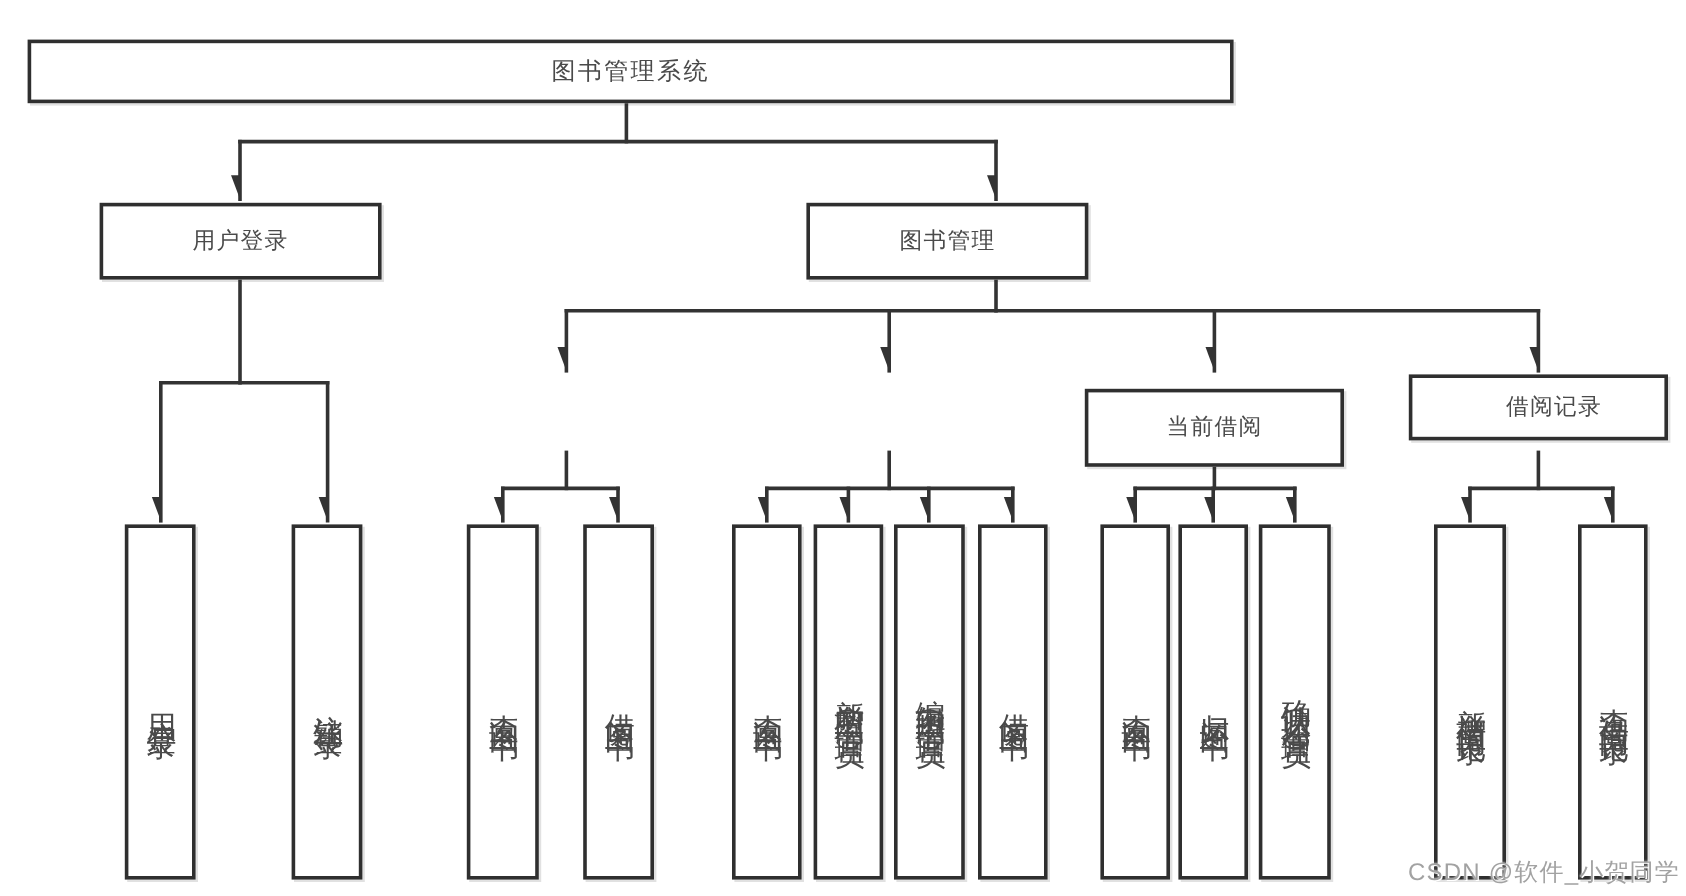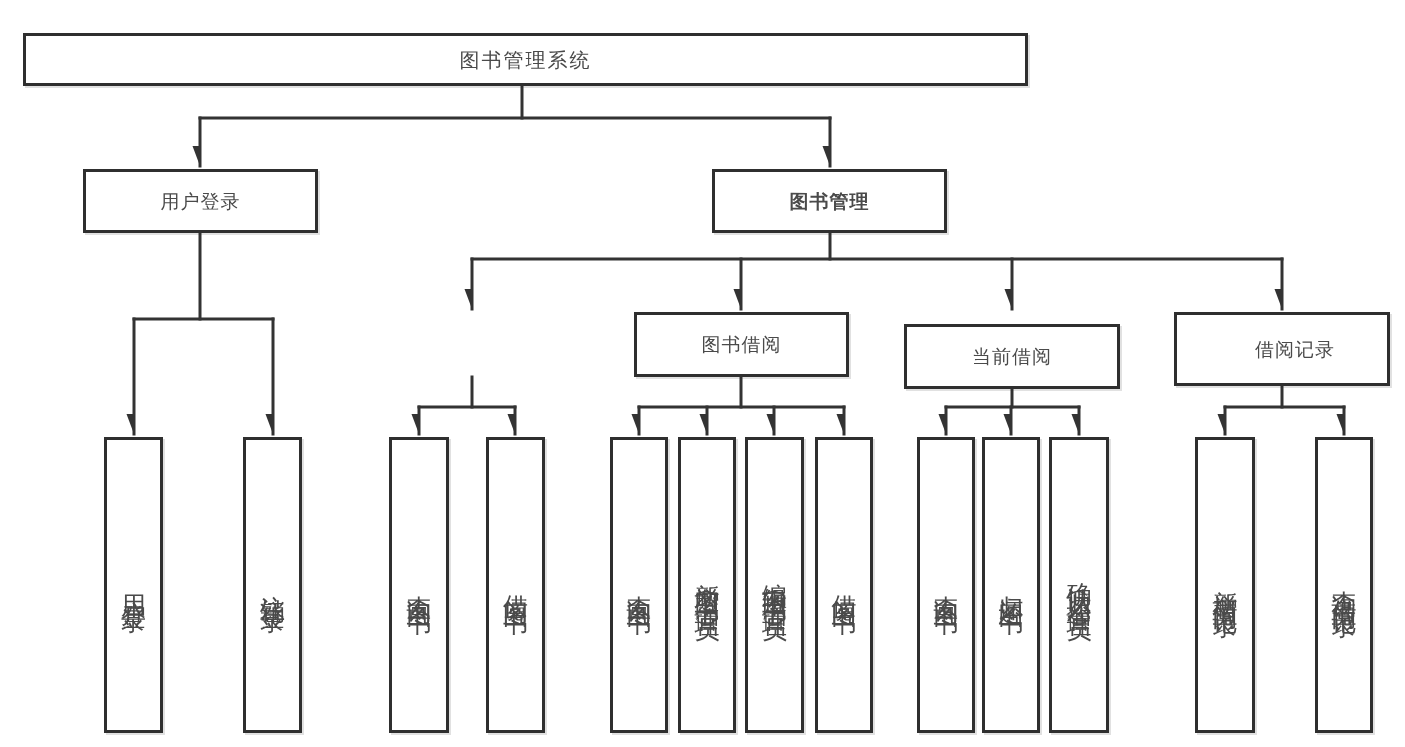--- a/index.html
+++ b/index.html
@@ -129,38 +129,38 @@
       <path d="M1282,377 V407"></path>
       <path d="M1225,407 H1344"></path>
       <path d="M1225,407 V434" marker-end="url(#arrow)"></path>
       <path d="M1344,407 V434" marker-end="url(#arrow)"></path>
     </g>
   </svg>
 
   <div class="node root" style="left:23px; top:13px; width:1005px; height:53px;margin-top:20px;">图书管理系统</div>
 
   <div class="node h" style="left:83px; top:169px; width:235px; height:64px;">用户登录</div>
-  <div class="node h" style="left:712px; top:169px; width:235px; height:64px;font-weight:bold;">图书管理</div>
+  <div class="node h" style="left:672px; top:169px; width:235px; height:64px;">图书管理</div>
 
-  <div class="node h" style="left:634px; top:312px; width:215px; height:65px;">图书借阅</div>
   <div class="node h" style="left:904px; top:324px; width:216px; height:65px;">当前借阅</div>
-  <div class="node h" style="left:1174px; top:312px; width:216px; height:74px;padding-left:26px;">借阅记录</div>
+  <div class="node h" style="left:1174px; top:312px; width:216px; height:55px;padding-left:26px;">借阅记录</div>
 
   <div class="node leaf" style="left:104px; top:437px; width:59px; height:296px;">用户登录</div>
   <div class="node leaf" style="left:243px; top:437px; width:59px; height:296px;">注销登录</div>
 
   <div class="node leaf" style="left:389px; top:437px; width:60px; height:296px;">查询图书</div>
   <div class="node leaf" style="left:486px; top:437px; width:59px; height:296px;">借阅图书</div>
 
   <div class="node leaf" style="left:610px; top:437px; width:58px; height:296px;">查询图书</div>
   <div class="node leaf" style="left:678px; top:437px; width:58px; height:296px;">新增图书（管理员）</div>
   <div class="node leaf" style="left:745px; top:437px; width:59px; height:296px;">编辑图书（管理员）</div>
   <div class="node leaf" style="left:815px; top:437px; width:58px; height:296px;">借阅图书</div>
 
   <div class="node leaf" style="left:917px; top:437px; width:58px; height:296px;">查询图书</div>
   <div class="node leaf" style="left:982px; top:437px; width:58px; height:296px;">归还图书</div>
   <div class="node leaf" style="left:1049px; top:437px; width:60px; height:296px;">确认归还（管理员）</div>
 
   <div class="node leaf" style="left:1195px; top:437px; width:60px; height:296px;">新增借阅记录</div>
   <div class="node leaf" style="left:1315px; top:437px; width:58px; height:296px;">查询借阅记录</div>
 
+  <div class="watermark">CSDN @软件_小贺同学</div>
 
 </div>
 
 </body></html>

